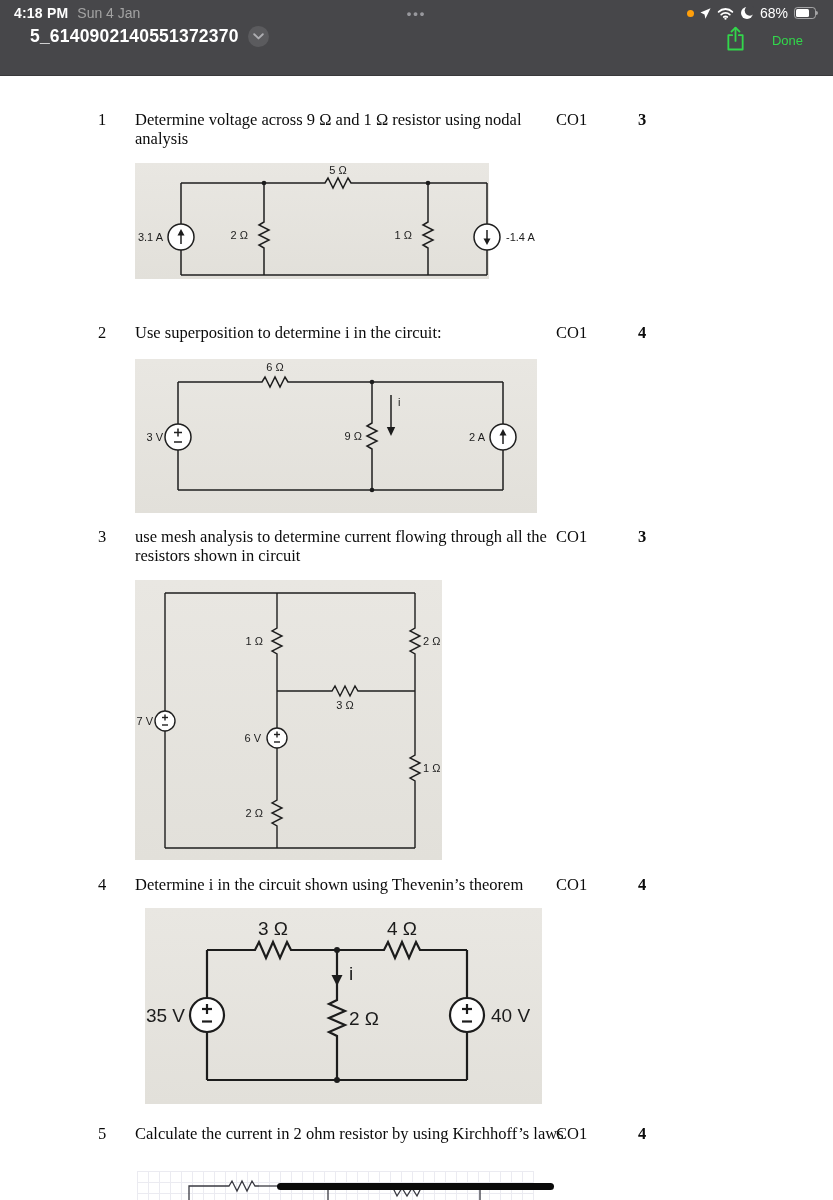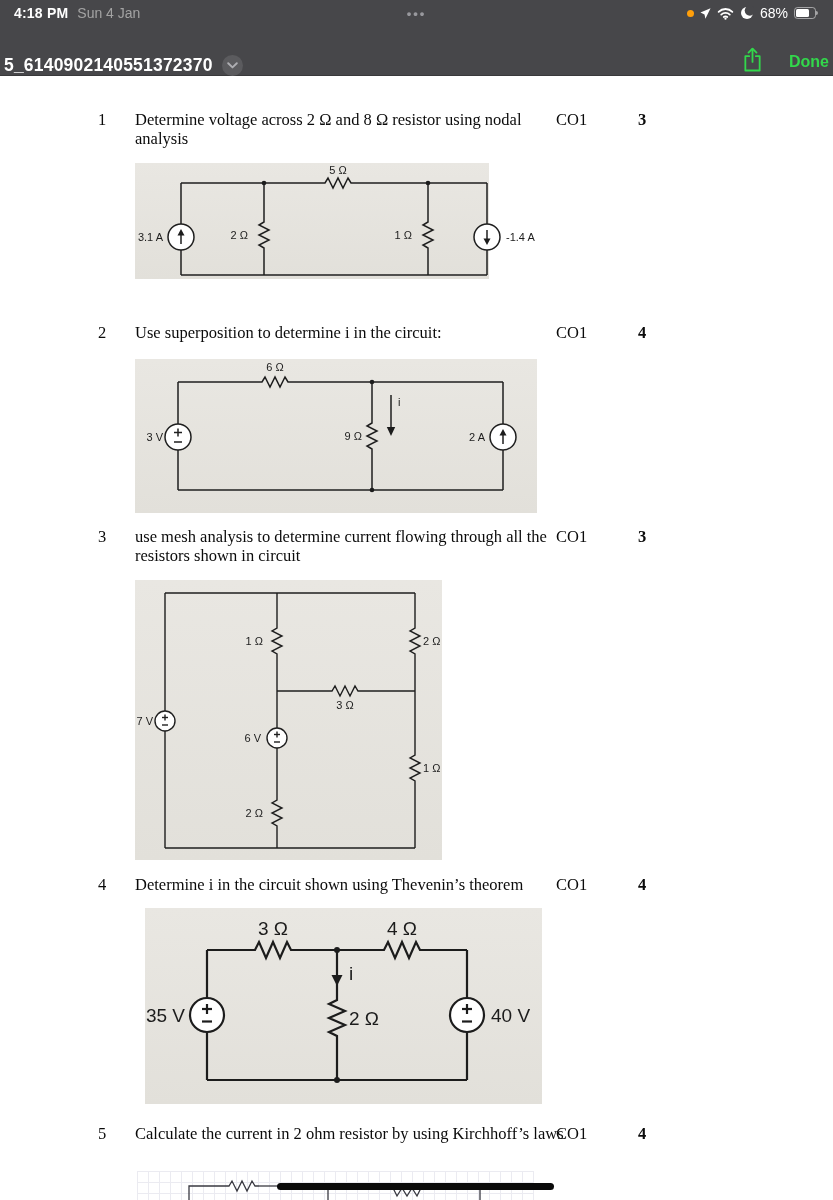--- a/index.html
+++ b/index.html
@@ -26,31 +26,31 @@
   .sb-center { position:absolute; left:0; right:0; text-align:center; color:#98989d; font-size:13px; letter-spacing:2px; font-weight:700; }
   .sb-right { margin-left:auto; display:flex; align-items:center; gap:6px; z-index:2;text-align:right; }
   .orange-dot { width:7px; height:7px; border-radius:50%; background:#ff9f0a; }
   .sb-pct { font-weight:400; }
   .battery { position:relative; width:25px; height:12px; }
   .battery .shell { position:absolute; left:0; top:0; width:22px; height:12px; border:1px solid rgba(255,255,255,.5); border-radius:3.5px; }
   .battery .fill { position:absolute; left:2px; top:2px; width:13px; height:8px; background:#ffffff; border-radius:1.5px; }
   .battery .nub { position:absolute; right:1px; top:4px; width:2px; height:4px; background:rgba(255,255,255,.5); border-radius:0 2px 2px 0; }
   .toolbar {
     position:absolute; top:26px; left:0; right:0; height:50px;
-    display:flex; align-items:flex-end; padding:0 4px;
+    display:flex; align-items:flex-start; padding:0 30px;
   }
   .doc-title-btn { display:flex; align-items:center; gap:9px; background:none; border:none; cursor:pointer; }
   .doc-title { color:#ffffff; font-size:17.5px; font-weight:700; letter-spacing:.2px; }
   .chev-badge {
     width:21px; height:21px; border-radius:50%; background:#5b5b5e;
     display:flex; align-items:center; justify-content:center;
   }
   .toolbar-right { margin-left:auto; display:flex; align-items:center; gap:26px; }
   .share-btn, .done-btn { background:none; border:none; cursor:pointer; }
-  .done-btn { color:#32d74b; font-size:16px; font-weight:700; font-family:"Liberation Sans",sans-serif; }
+  .done-btn { color:#32d74b; font-size:13px; font-weight:400; font-family:"Liberation Sans",sans-serif; }
   
   .qrow { position:absolute; left:0; width:833px; font-family:"Liberation Serif", serif; font-size:16.5px; line-height:1.17; color:#0b0b0b; }
   .qnum   { position:absolute; left:98px;  top:0; }
   .qtext  { position:absolute; left:135px; top:0; width:432px; }
   .qco    { position:absolute; left:556px; top:0; }
   .qmarks { position:absolute; left:638px; top:0; font-weight:700; }
   
   .fig { position:absolute; background:linear-gradient(#e9e7e2,#e2e0da); }
   .fig svg { display:block; }
   .ckt text { font-family:"Liberation Sans", sans-serif; fill:#1c1c1c; stroke:none; }
@@ -164,21 +164,21 @@
             <path d="M6.8,5.8 L11,1.6 L15.2,5.8"></path>
           </svg>
         </button>
         <button class="done-btn">Done</button>
       </div>
     </div>
   </div>
 
   <div class="qrow" style="top:110px">
     <span class="qnum">1</span>
-    <span class="qtext">Determine voltage across 2 Ω and 8 Ω resistor using nodal analysis</span>
+    <span class="qtext">Determine voltage across 9 Ω and 1 Ω resistor using nodal analysis</span>
     <span class="qco">CO1</span>
     <span class="qmarks">3</span>
   </div>
   <div class="fig" style="left:135px; top:163px; width:354px; height:116px">
     <svg class="ckt" width="402" height="116" viewBox="0 0 402 116" stroke="#1f1f1f" stroke-width="1.5" fill="none">
       <path d="M46,20 H186 M220,20 H352"></path>
       <use href="#res-h" transform="translate(203,20)"></use>
       <path d="M46,20 V61 M46,87 V112"></path>
       <use href="#cur-src" transform="translate(46,74)"></use>
       <path d="M129,20 V55 M129,89 V112"></path>

